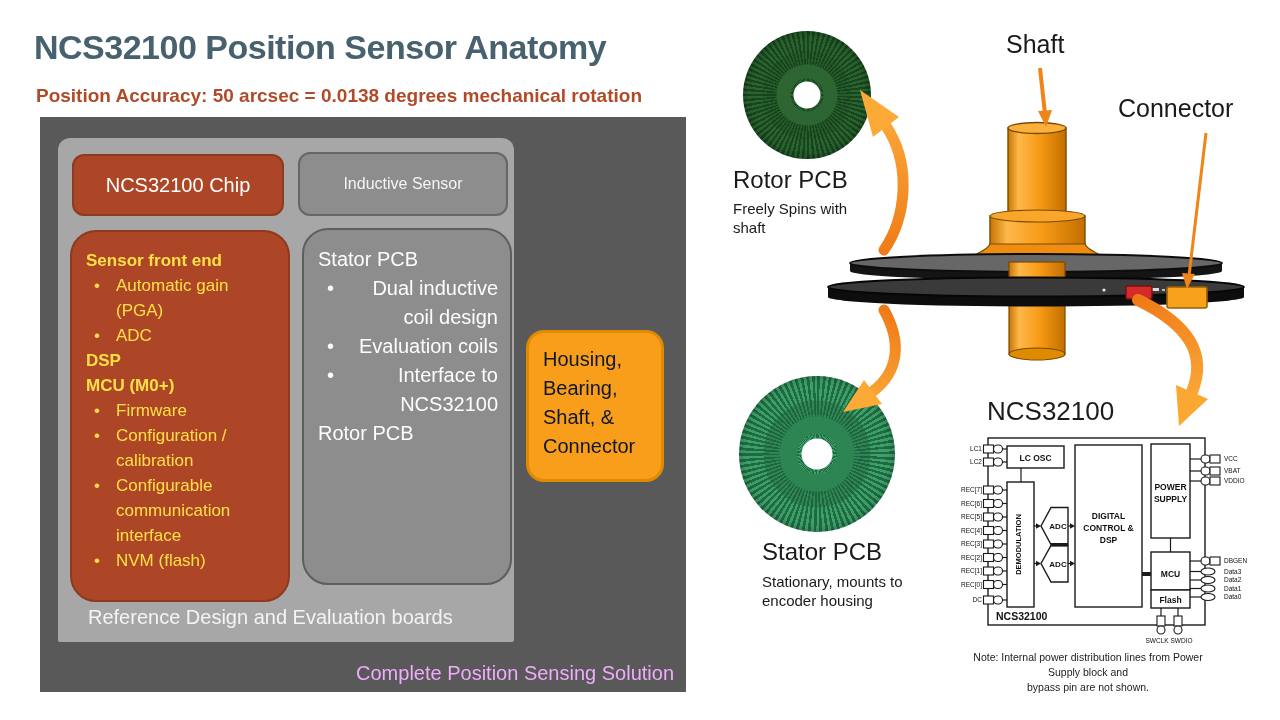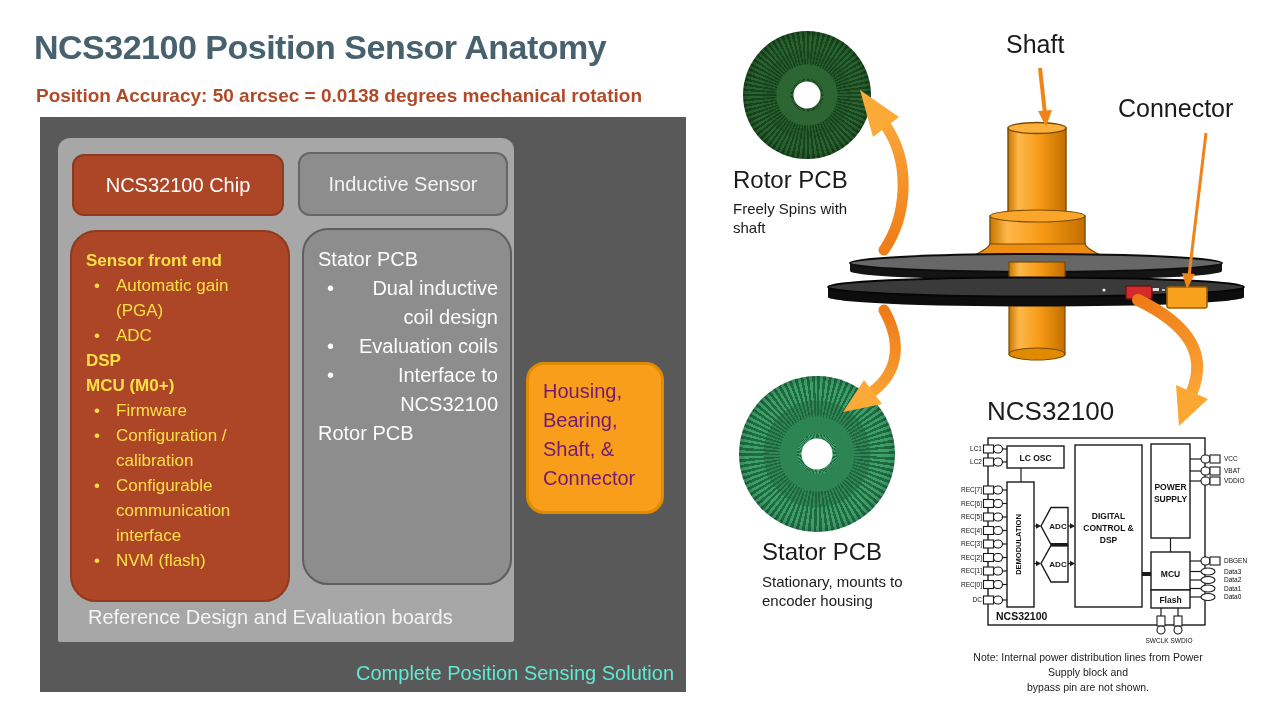--- a/index.html
+++ b/index.html
@@ -13,37 +13,37 @@
   .main-title{left:34px;top:28px;font-size:34px;font-weight:bold;color:#47616e;letter-spacing:-0.5px;}
   .subtitle{left:36px;top:85px;font-size:19px;font-weight:bold;color:#b04a28;}
 
   
   .panel{left:40px;top:117px;width:646px;height:575px;background:#595959;}
   .inner{left:18px;top:21px;width:456px;height:504px;background:#a7a7a7;border-radius:12px 12px 2px 2px;}
 
   .box-chip-title{left:14px;top:16px;width:208px;height:58px;background:#ad4627;border:2px solid #8e3a1e;border-radius:12px;
     display:flex;align-items:center;justify-content:center;color:#fff;font-size:20px;}
   .box-ind-title{left:240px;top:14px;width:206px;height:60px;background:#8d8d8d;border:2px solid #666;border-radius:12px;
-    display:flex;align-items:center;justify-content:center;color:#f4f4f4;font-size:20px;}
+    display:flex;align-items:center;justify-content:center;color:#f4f4f4;font-size:16px;}
 
   .box-chip-detail{left:12px;top:92px;width:190px;height:352px;background:#ad4627;border:2px solid #8e3a1e;border-radius:26px;
     padding:16px 12px 0 14px;color:#fde047;font-size:17px;line-height:25px;}
   .box-chip-detail .hd{font-weight:bold;}
   .box-chip-detail .li{position:relative;padding-left:30px;}
   .box-chip-detail .li::before{content:"\2022";position:absolute;left:8px;}
 
   .box-sensor-detail{left:244px;top:90px;width:180px;height:338px;background:#8d8d8d;border:2px solid #5e5e5e;border-radius:26px;
     padding:15px 12px 0 14px;color:#fdfdfd;font-size:20px;line-height:29px;}
   .box-sensor-detail .li{position:relative;padding-left:34px;text-align:right;}
   .box-sensor-detail .li::before{content:"\2022";position:absolute;left:9px;}
 
   .ref-caption{left:30px;top:468px;font-size:20px;color:#f4f4f4;}
   .housing{left:486px;top:213px;width:118px;height:134px;background:#f89e1b;border:3px solid #e08a00;border-radius:18px;
-    padding:12px 0 0 14px;color:#701a75;font-size:20px;line-height:29px;margin-top:32px;}
-  .solution-caption{right:12px;bottom:7px;font-size:20px;color:#5eead4;}
+    padding:12px 0 0 14px;color:#0f172a;font-size:20px;line-height:29px;}
+  .solution-caption{right:12px;bottom:7px;font-size:20px;color:#f0abfc;}
 
   
   .disc{border-radius:50%;z-index:1;}
   .disc-rotor{left:743px;top:31px;width:128px;height:128px;
     background:
       radial-gradient(circle, #ffffff 0 13px, rgba(255,255,255,0) 14px),
       radial-gradient(circle, rgba(46,103,52,0) 0 16px, rgba(46,103,52,0.9) 17px 30px, rgba(20,60,24,0.2) 31px 44px, rgba(0,0,0,0) 45px),
       repeating-conic-gradient(#18451d 0deg 2.4deg, #2a6430 2.4deg 4.8deg);
     box-shadow:inset 0 0 8px rgba(0,0,0,0.45);}
   .disc-stator{left:739px;top:376px;width:156px;height:156px;

